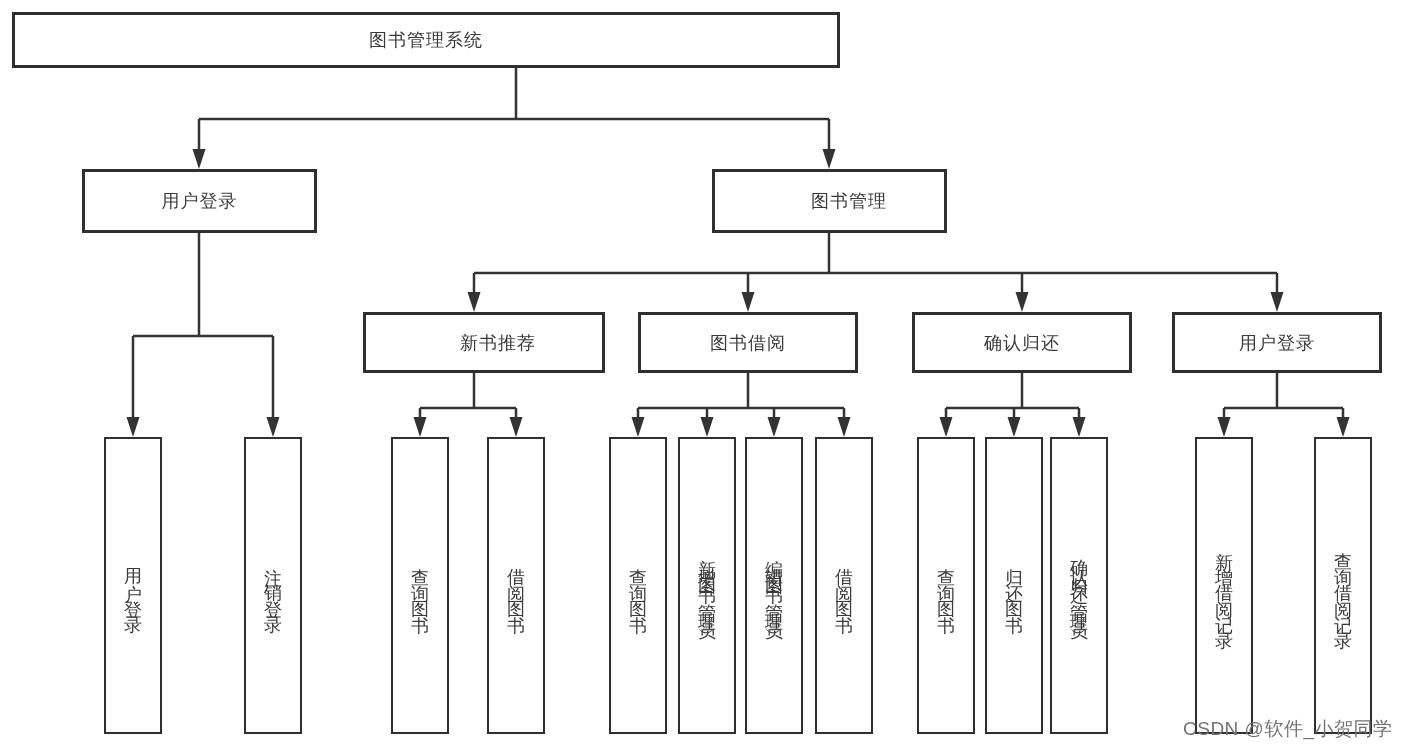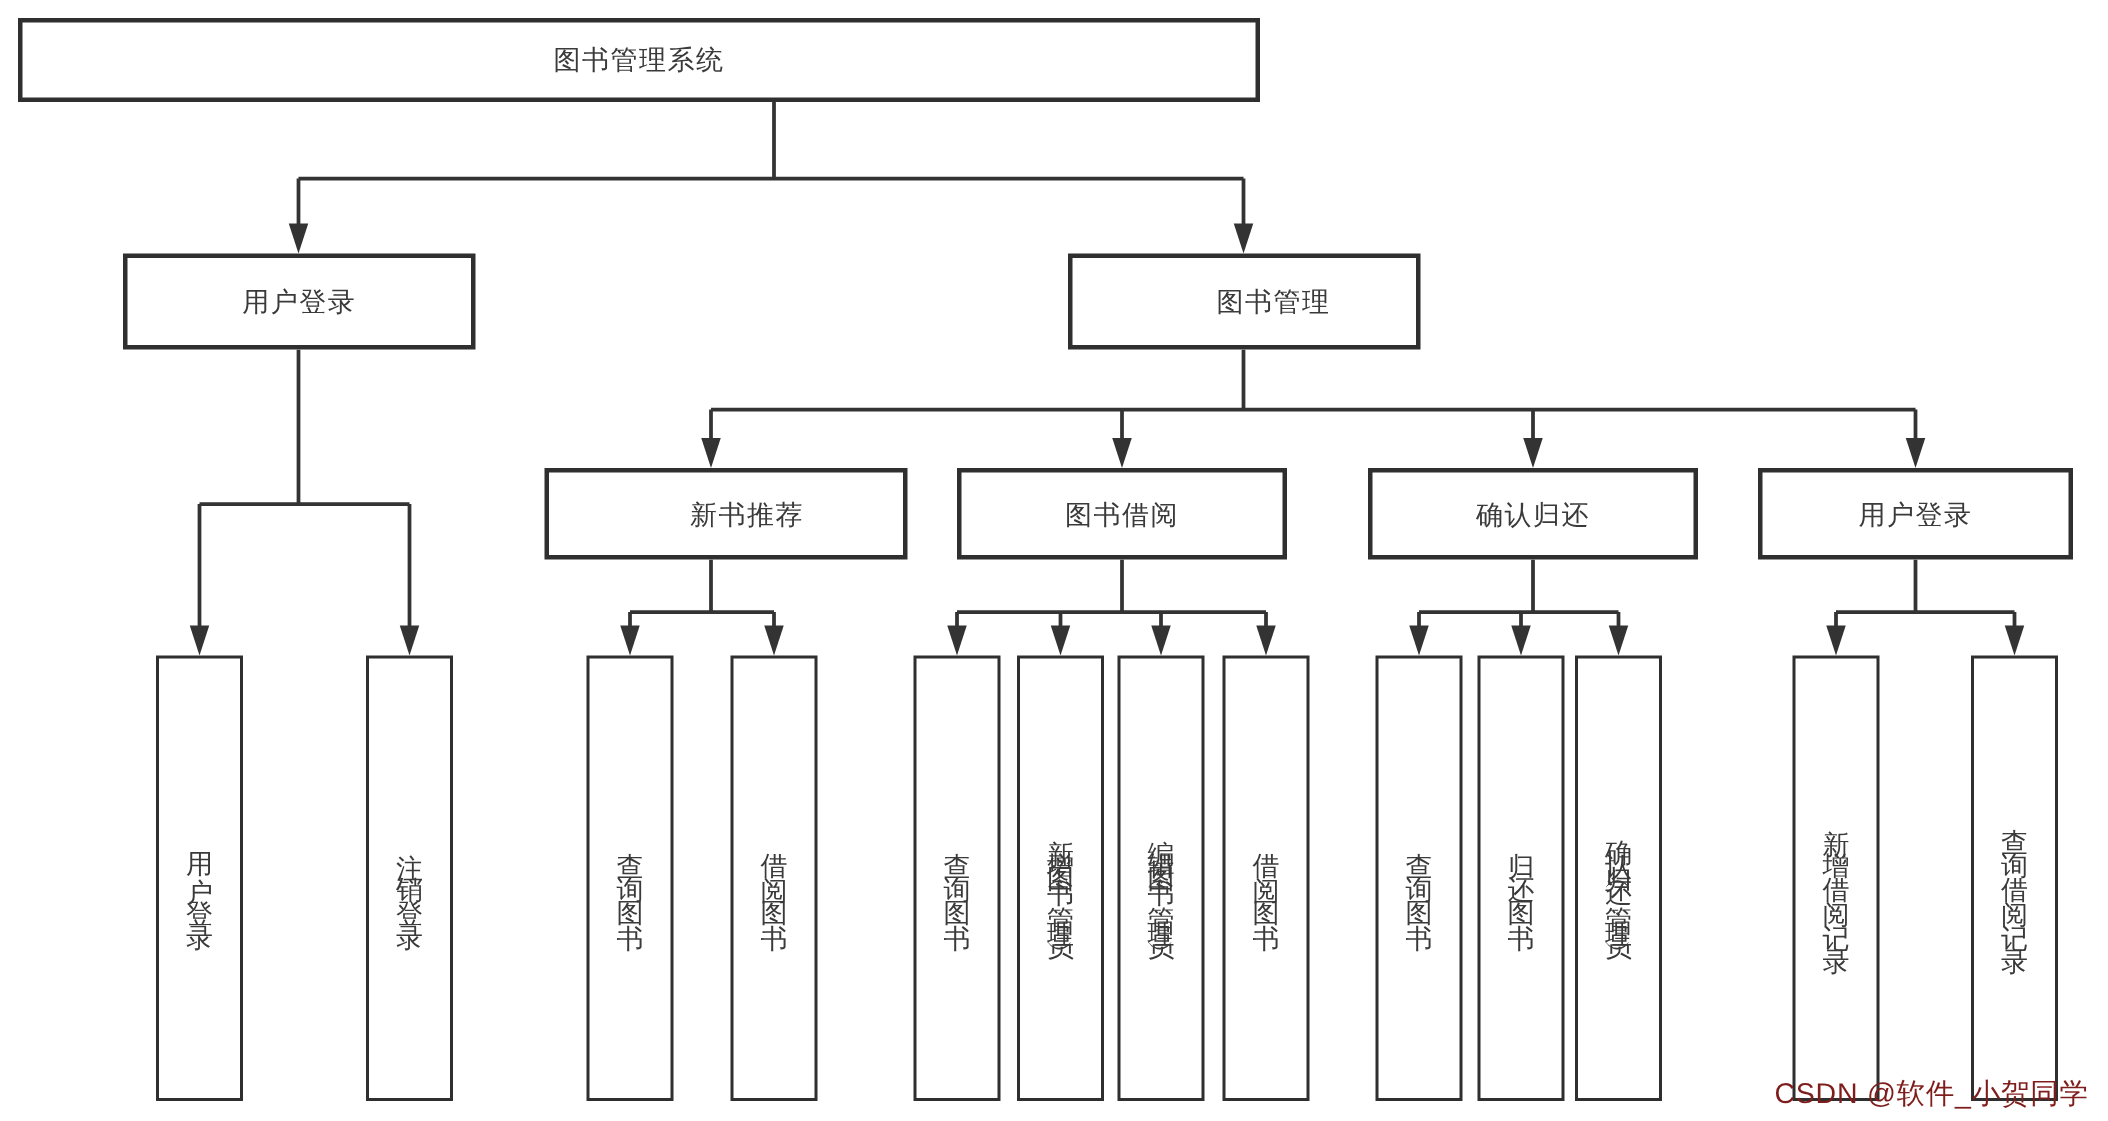--- a/index.html
+++ b/index.html
@@ -57,21 +57,21 @@
   }
   .vbox.long .vlabel {
     letter-spacing: 9px;
   }
   .watermark {
     position: absolute;
     left: 1183px;
     top: 716px;
     z-index: 3;
     font-size: 19px;
-    color: #7f1d1d;
+    color: #737373;
     letter-spacing: 0.5px;
     white-space: nowrap;
   }
 </style>
 </head>
 <body>
 
 <div class="canvas">
 
   <svg class="connectors" viewBox="0 0 1405 747" xmlns="http://www.w3.org/2000/svg">

